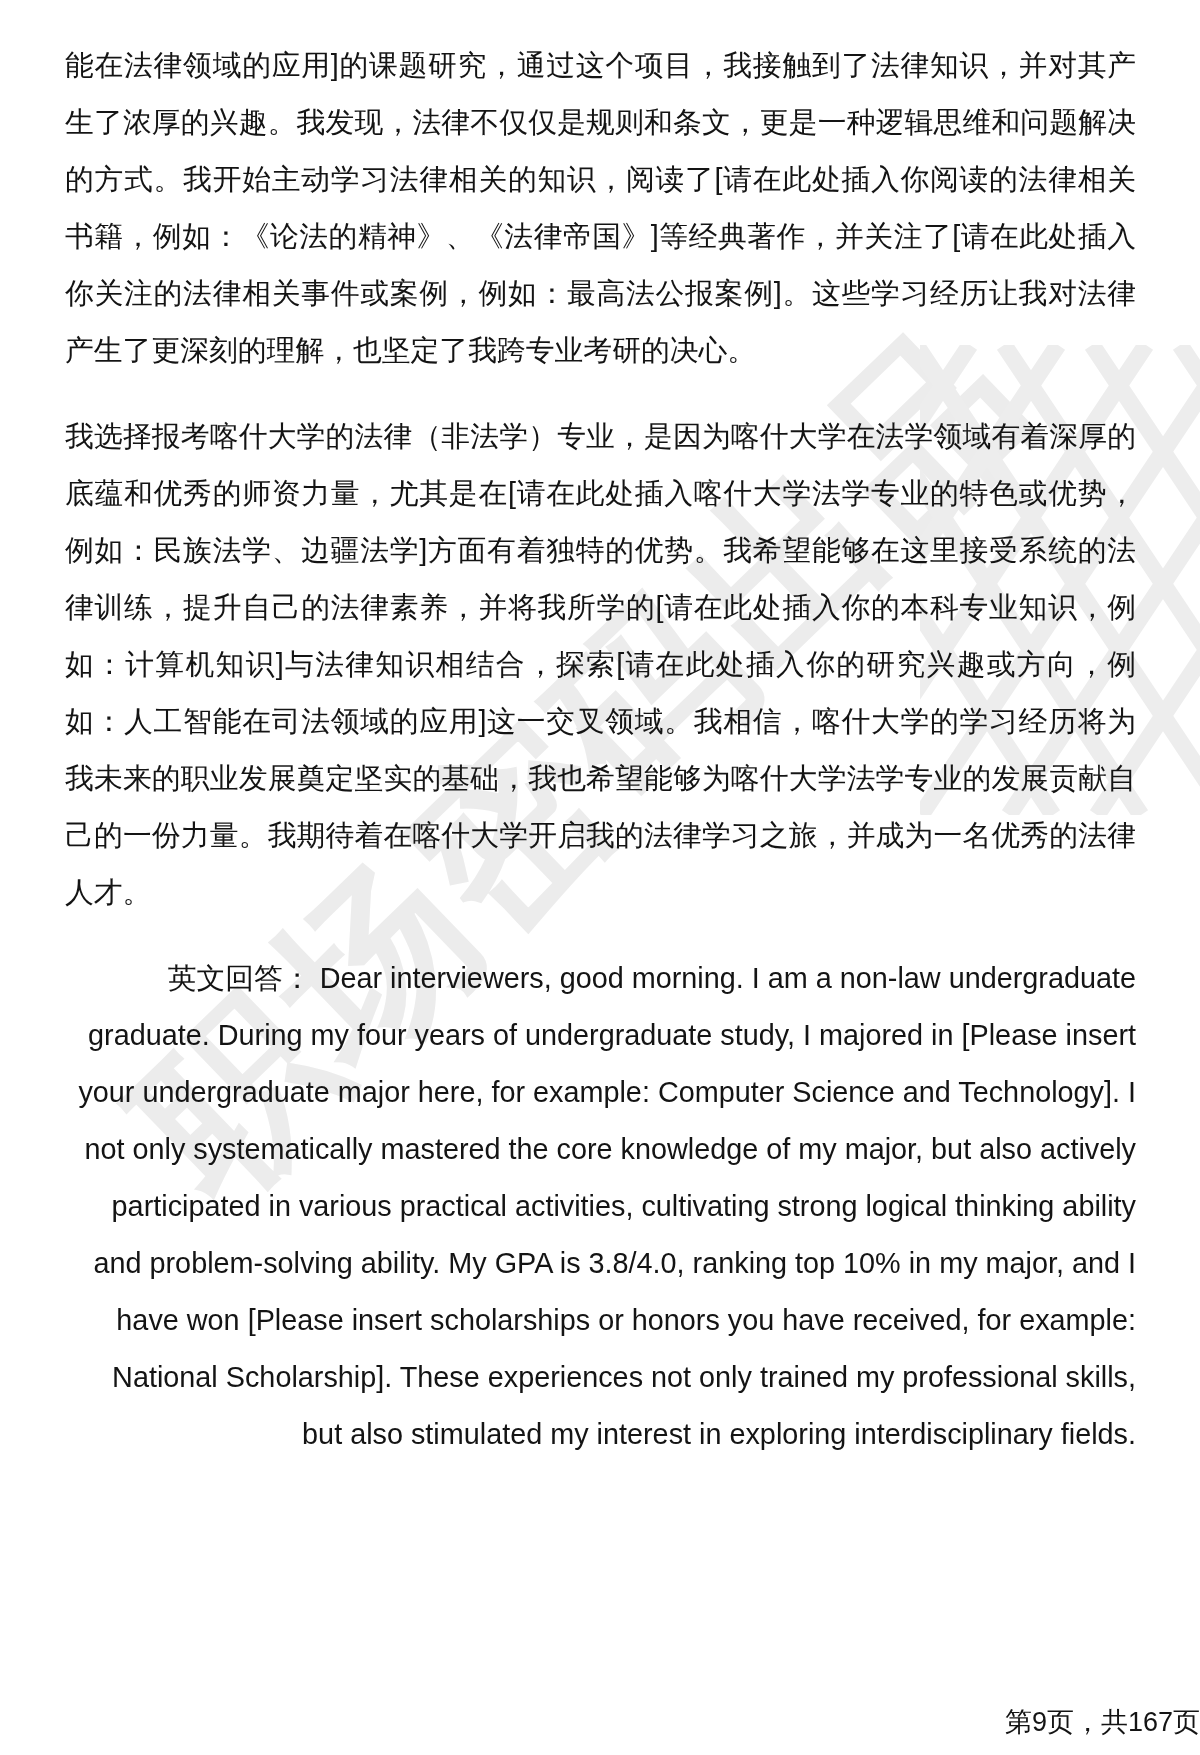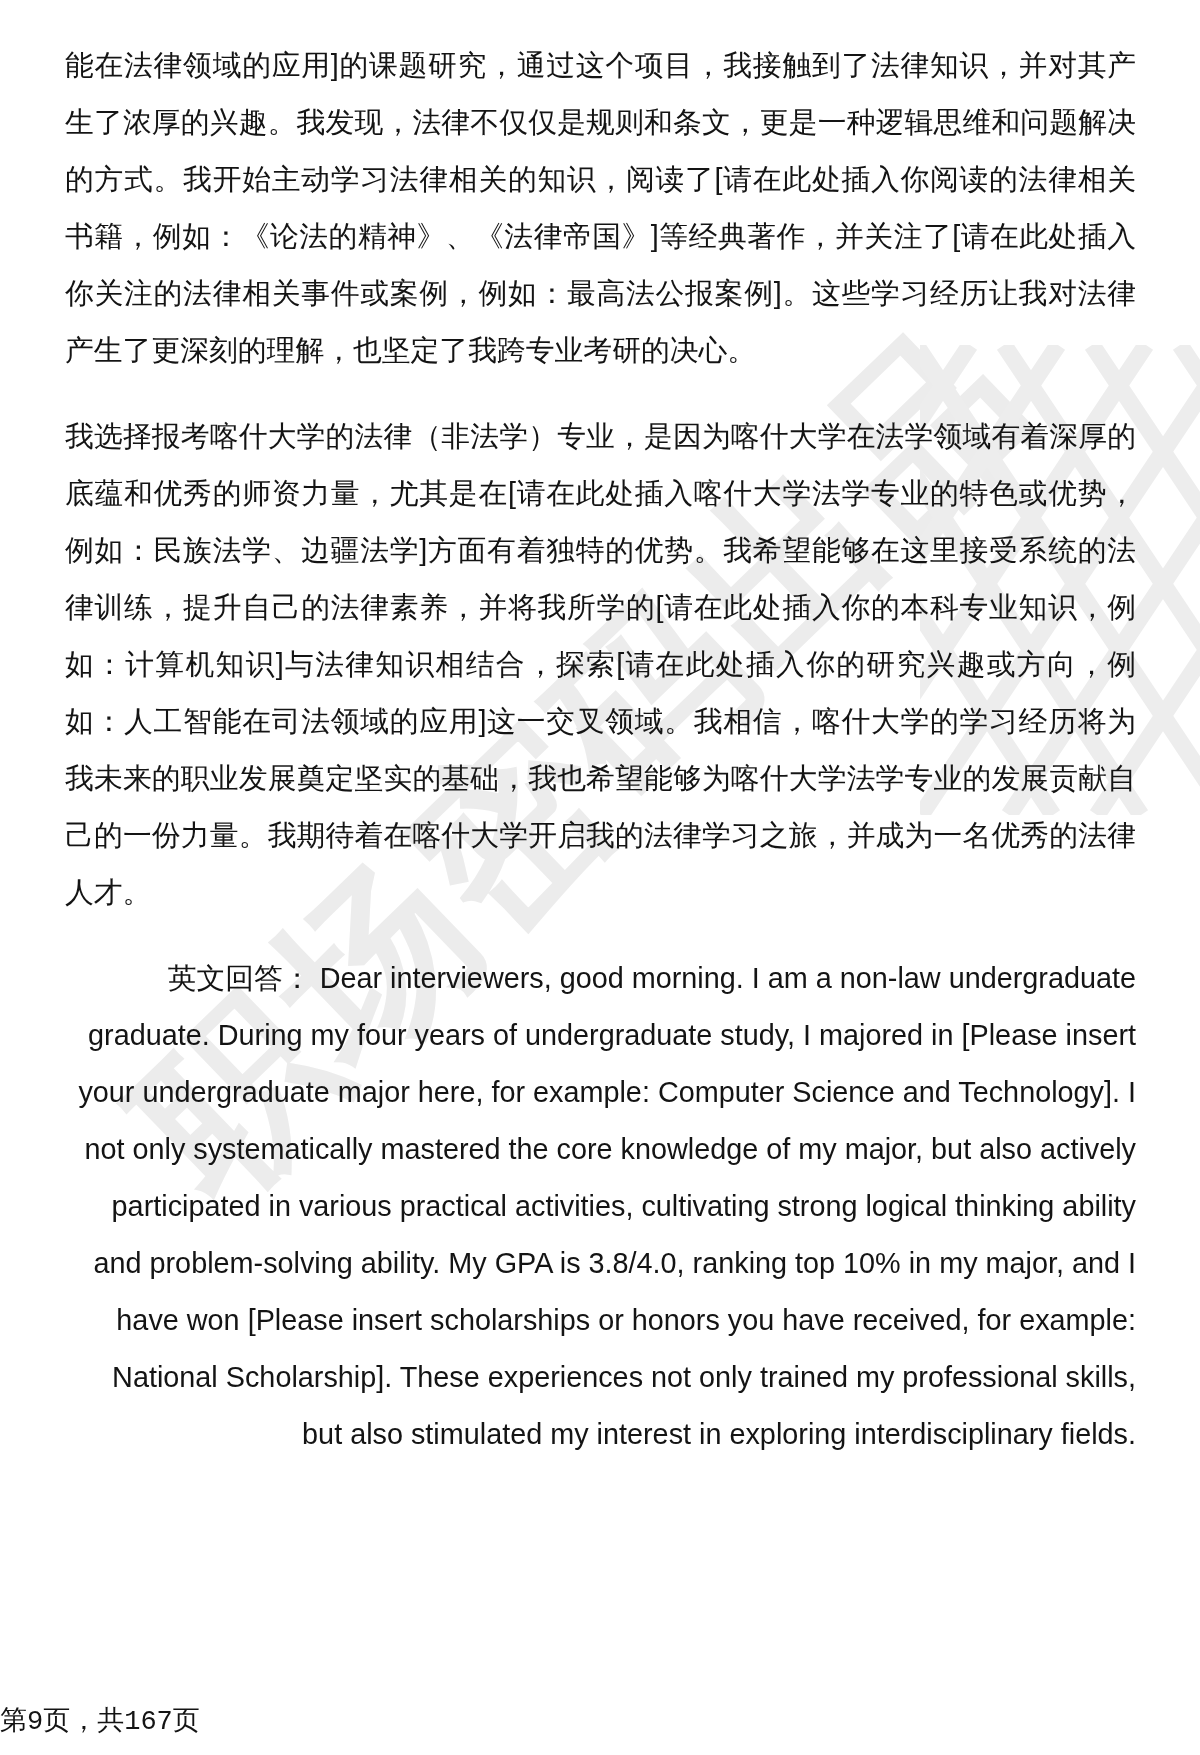--- a/index.html
+++ b/index.html
@@ -62,25 +62,24 @@
   .content p.en {
     text-align: right;
   }
   
   .footer {
     position: absolute;
     z-index: 1;
     left: 0;
     right: 0;
     bottom: 16px;
-    text-align: left;
+    text-align: right;
     font-size: 27px;
     line-height: 34px;
     color: #141414;
-    font-family: Liberation Mono, monospace;
   }
 </style>
 </head>
 <body>
 
 <div class="page">
 
   <div class="watermark-layer">
     <div class="wm-text">职场密码出品</div>
     <svg class="wm-diamonds" width="310" height="470" viewBox="0 0 310 470">

